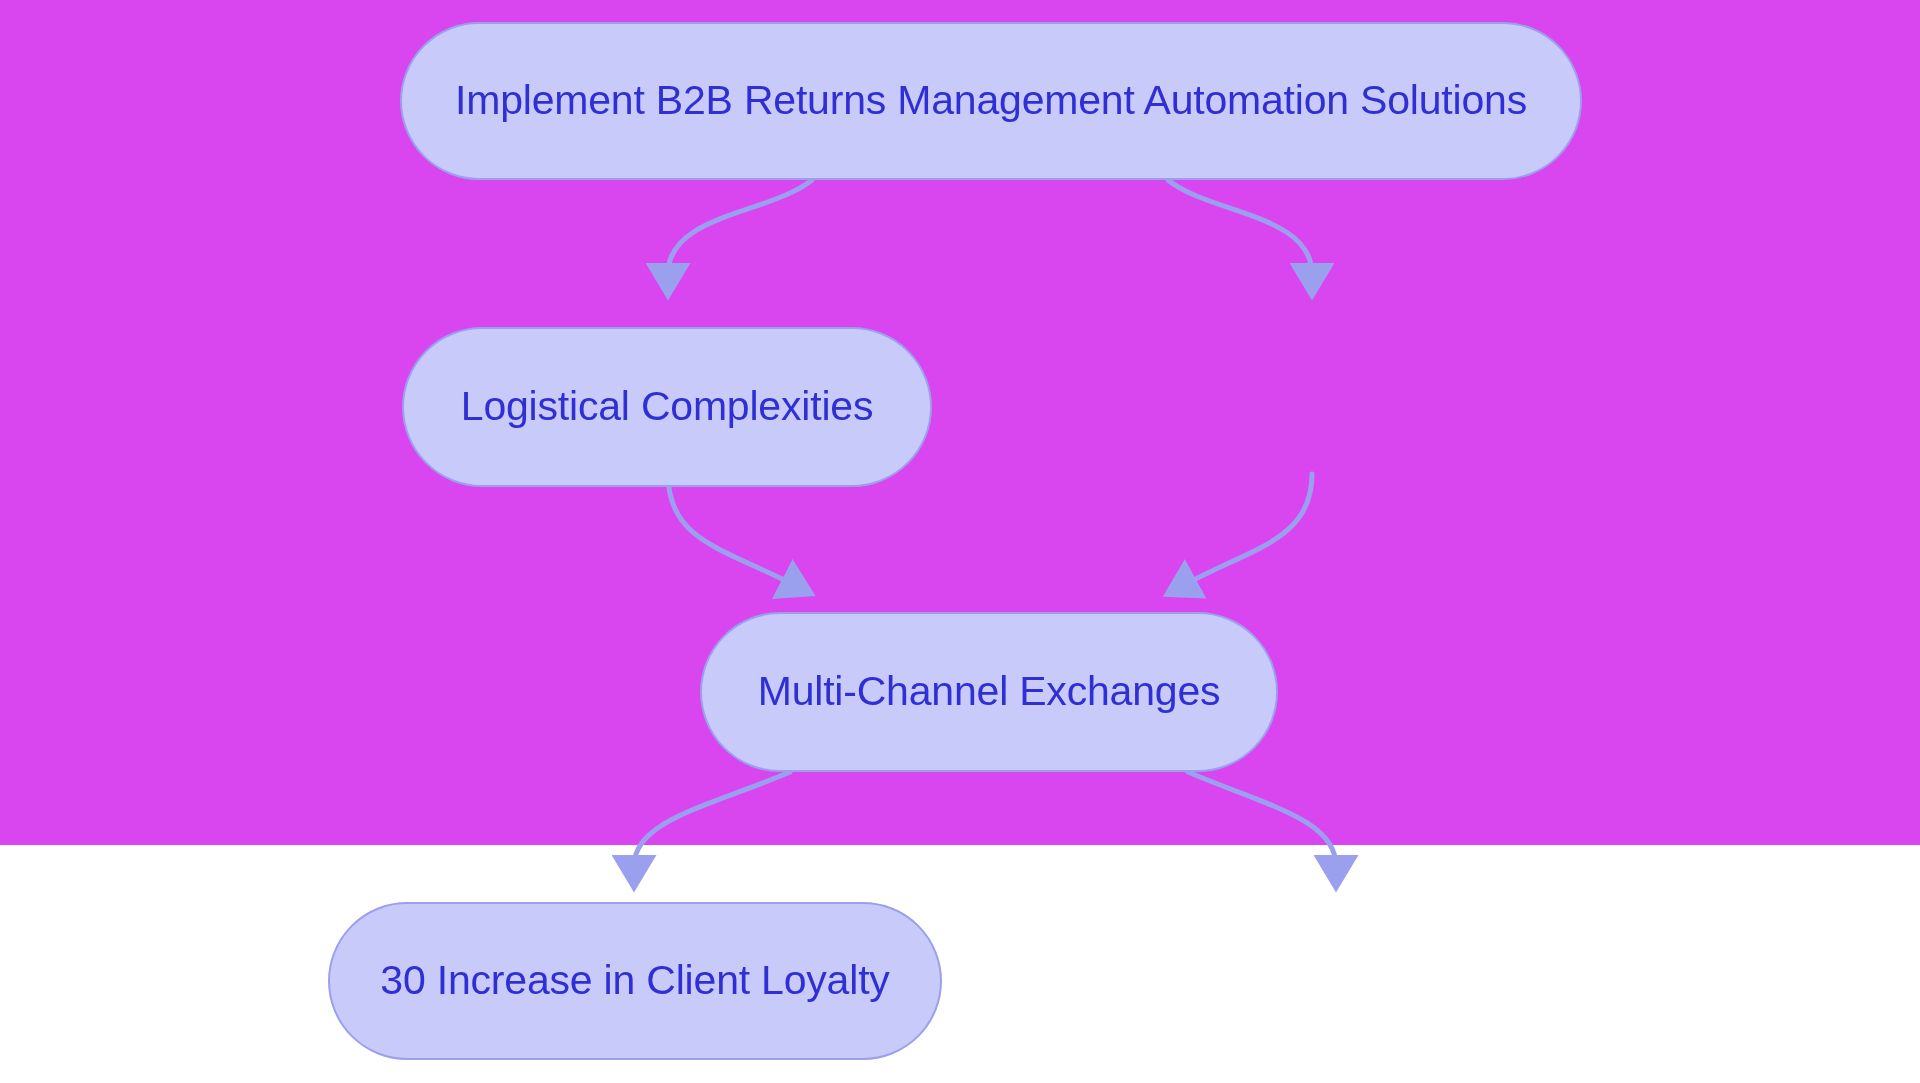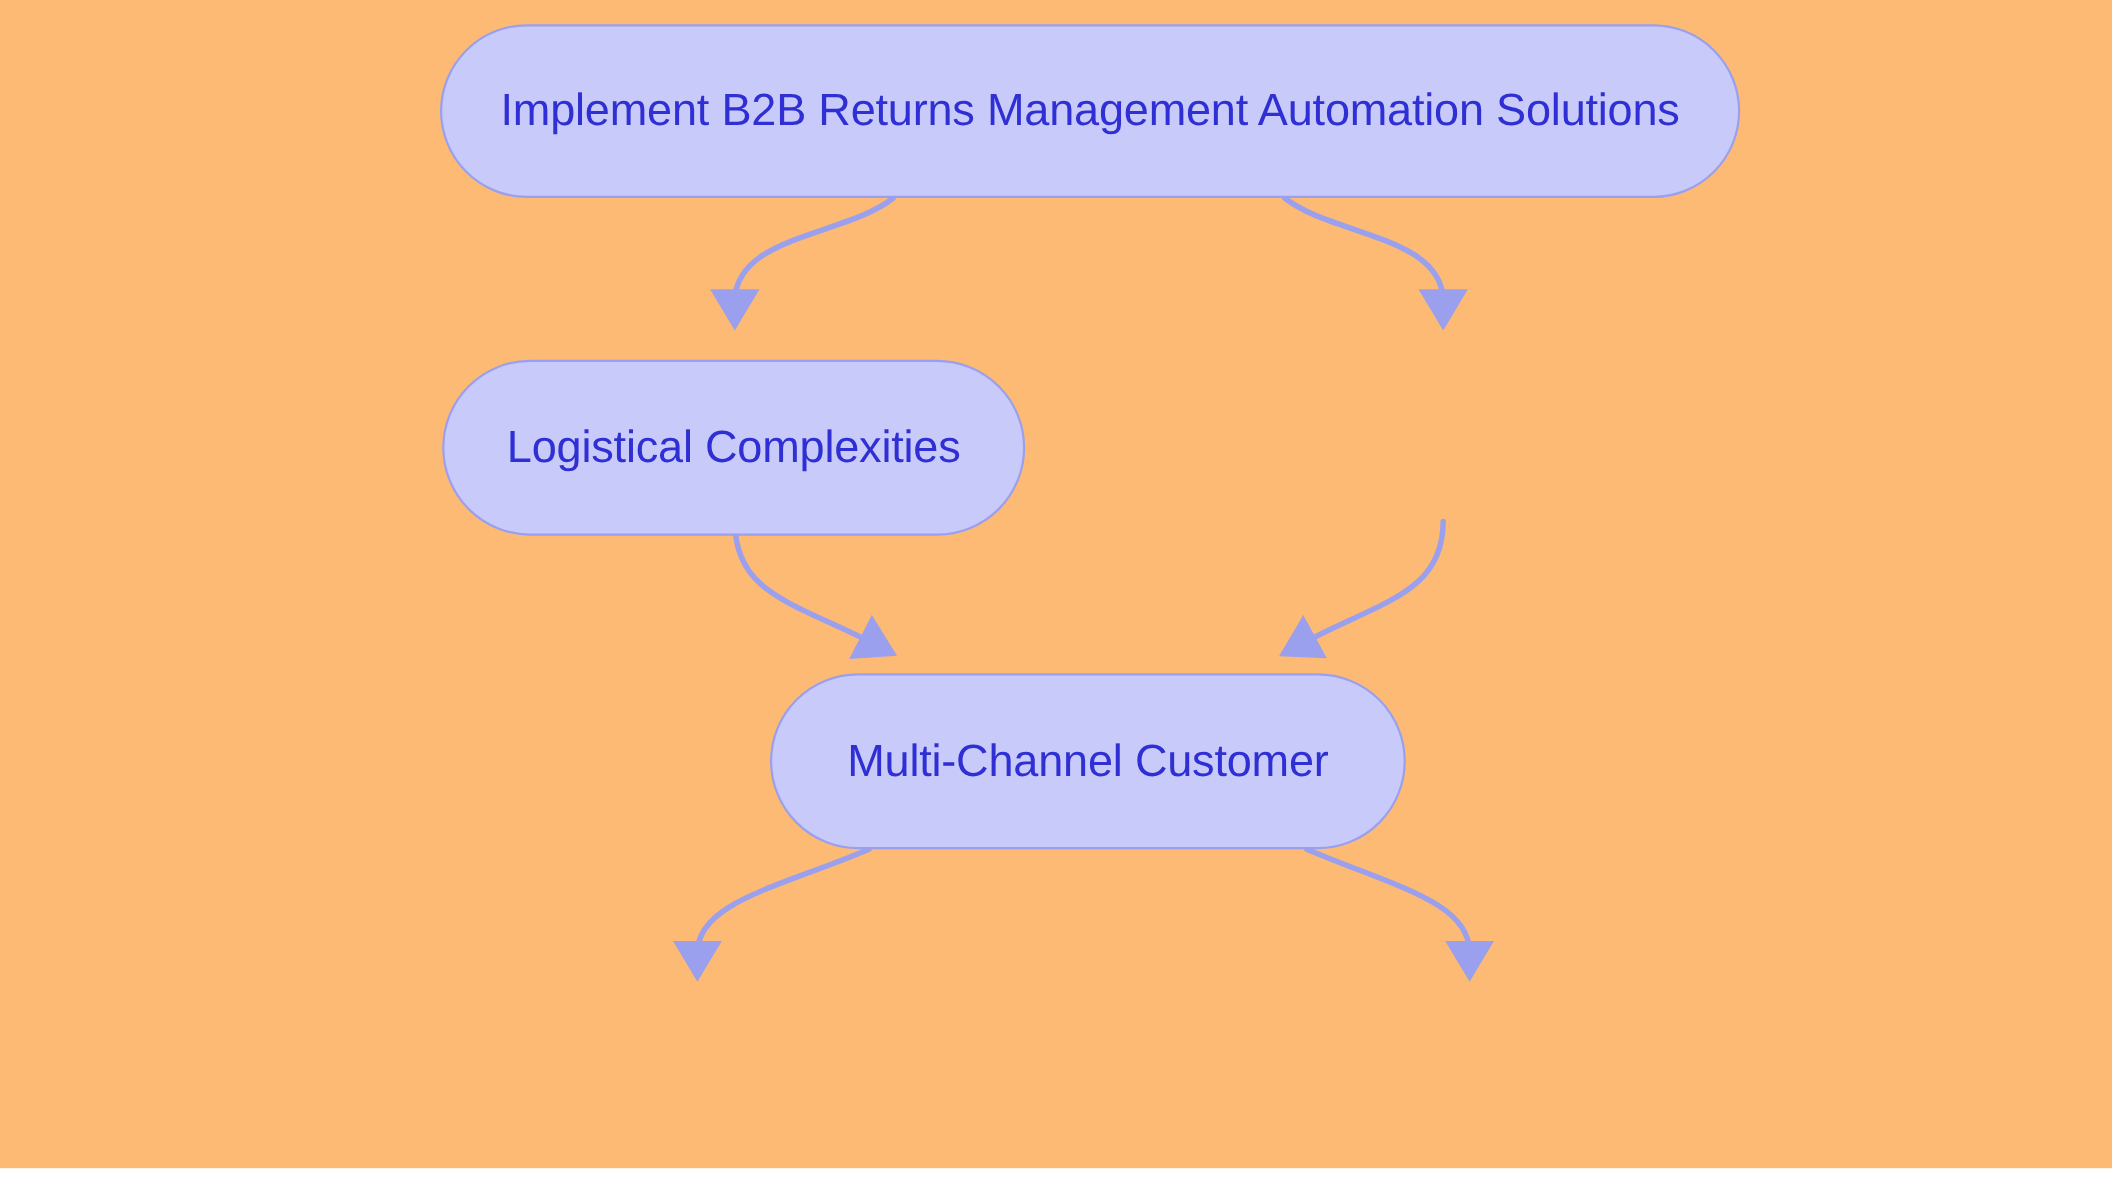--- a/index.html
+++ b/index.html
@@ -9,22 +9,22 @@
   }
   body {
     width: 1920px;
     height: 1083px;
     font-family: "Liberation Sans", sans-serif;
     overflow: hidden;
   }
   #flowchart-canvas {
     position: relative;
     width: 1920px;
-    height: 1062px;
-    background: #fdba74;
+    height: 845px;
+    background: #d946ef;
   }
   #edge-layer {
     position: absolute;
     left: 0;
     top: 0;
     width: 1920px;
     height: 1083px;
     pointer-events: none;
   }
   .node {
@@ -80,18 +80,21 @@
   <div class="node" id="node-root">
     <span class="node-label">Implement B2B Returns Management Automation Solutions</span>
   </div>
 
   <div class="node" id="node-left1">
     <span class="node-label">Logistical Complexities</span>
   </div>
 
 
   <div class="node" id="node-center">
-    <span class="node-label">Multi-Channel Customer</span>
+    <span class="node-label">Multi-Channel Exchanges</span>
   </div>
 
+  <div class="node" id="node-left2">
+    <span class="node-label">30 Increase in Client Loyalty</span>
+  </div>
 
 
 </div>
 
 </body></html>

